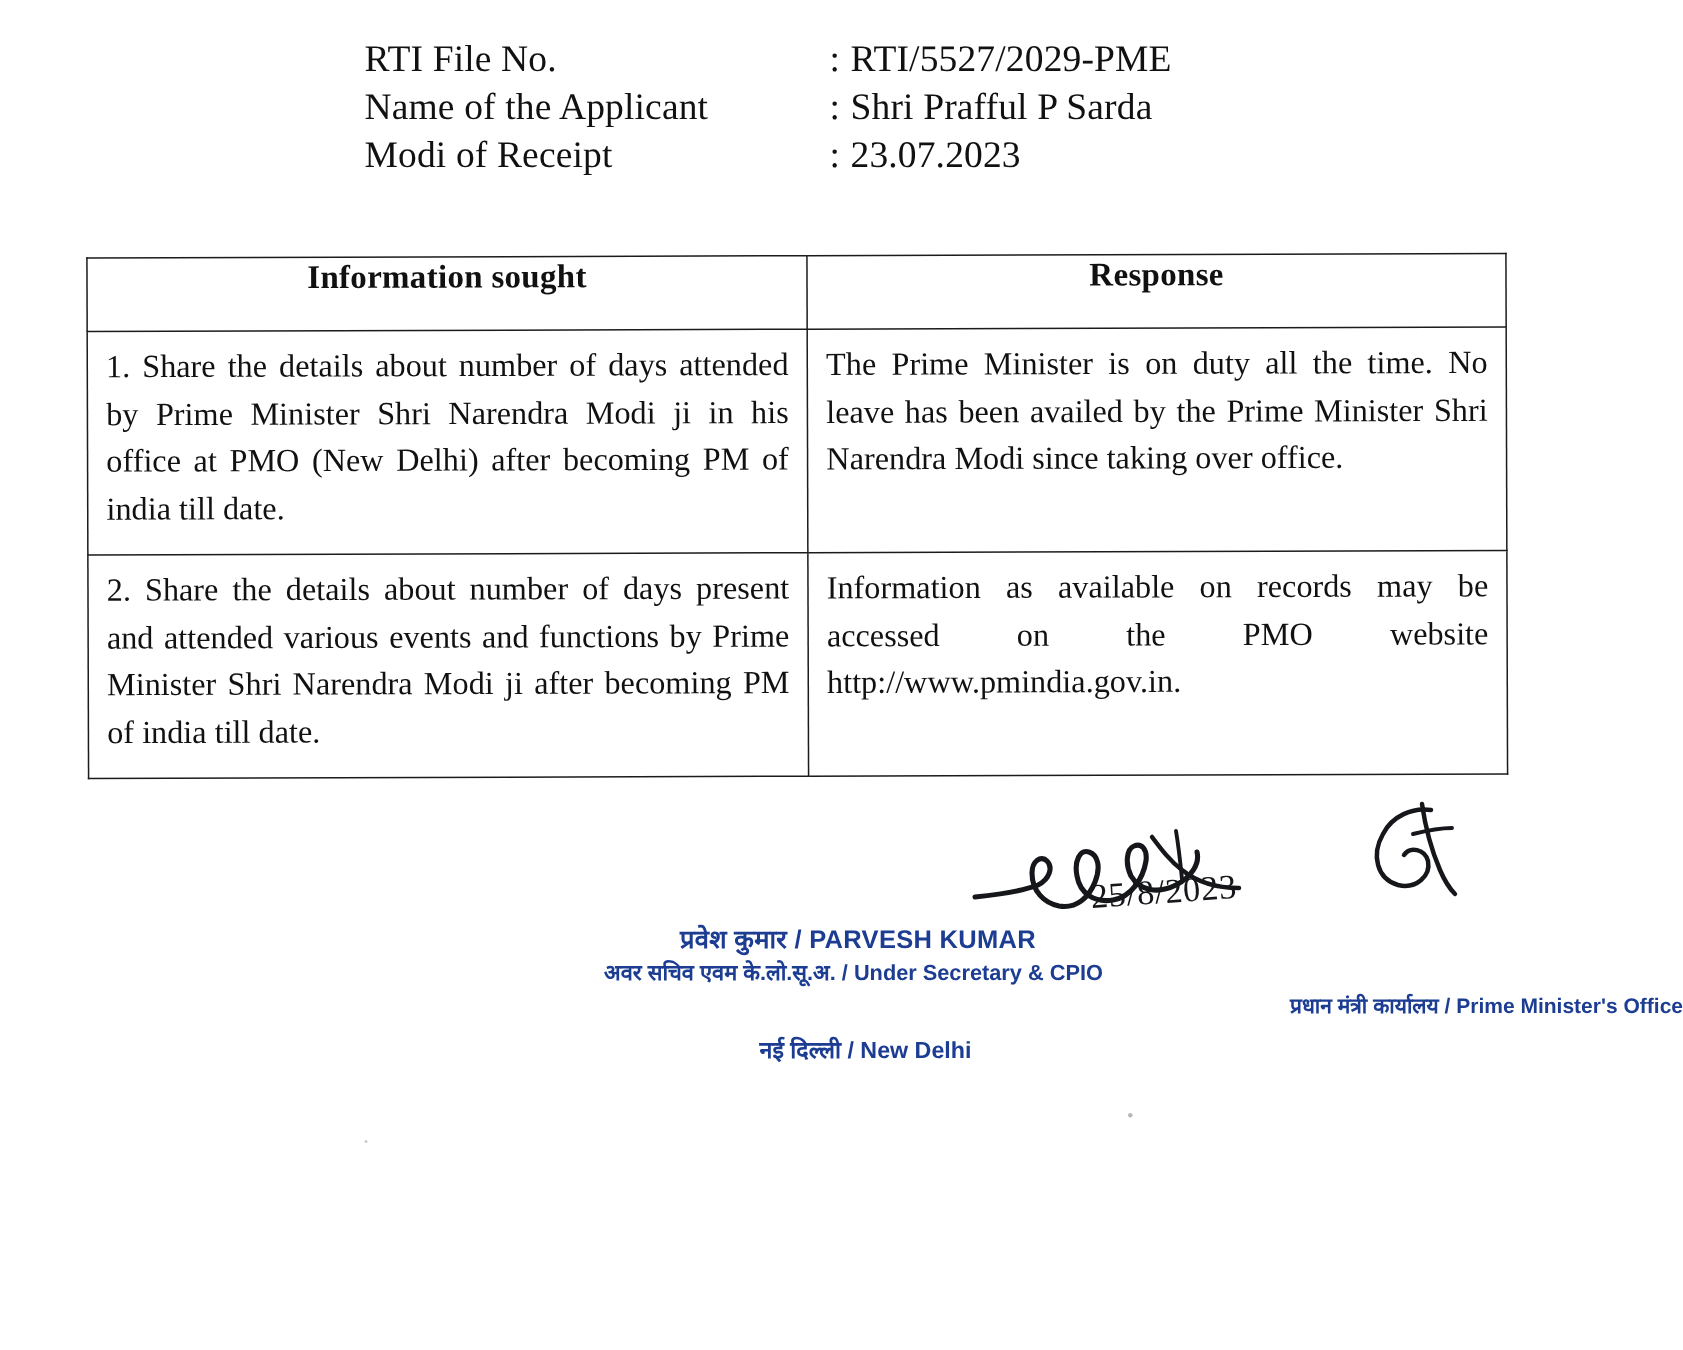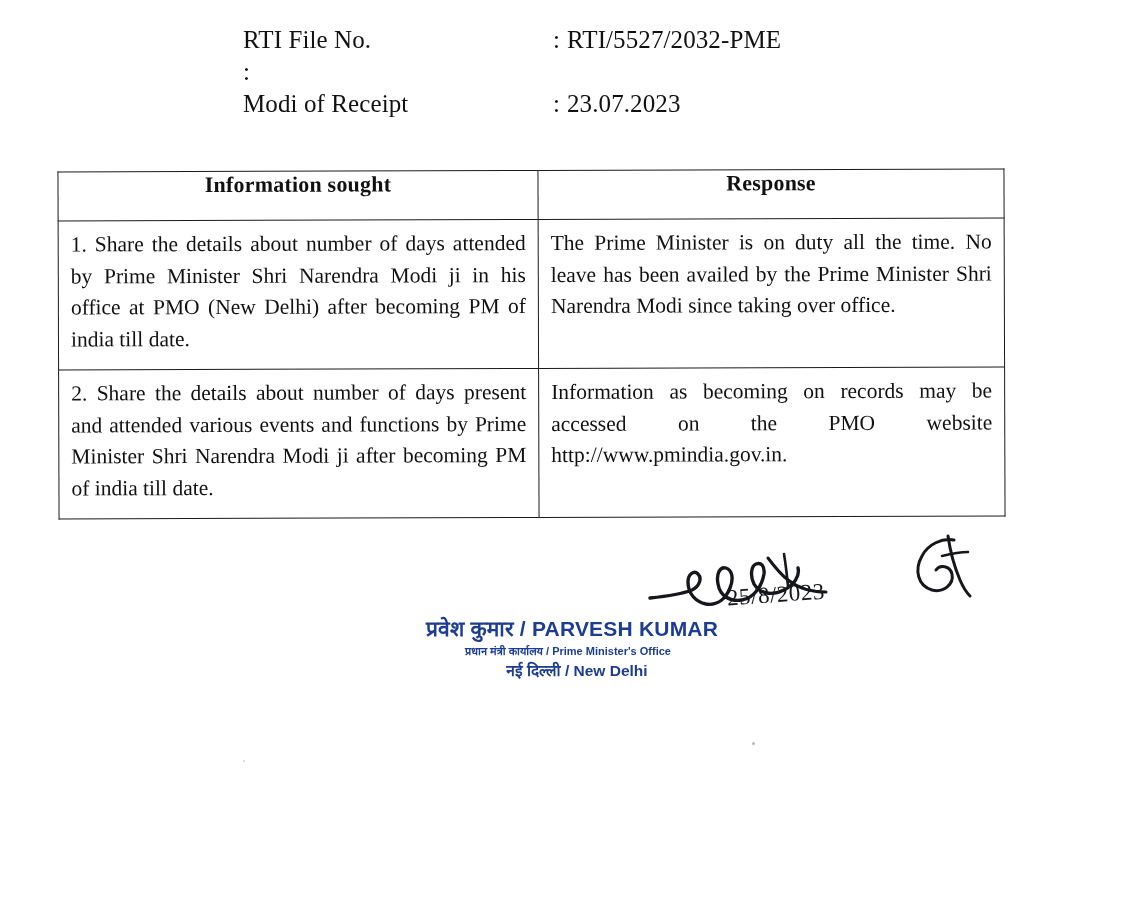--- a/index.html
+++ b/index.html
@@ -133,34 +133,35 @@
     text-align: center;
     color: #1c3d92;
   }
   .stamp-line {
     font-family: "Liberation Sans", sans-serif;
     font-weight: bold;
     white-space: nowrap;
     line-height: 1.0;
   }
   #stamp-name {
-    font-size: 21px;
+    font-size: 17px;
     letter-spacing: 0.2px;
     padding-left: 22px;
     margin-bottom: 7px;
   }
   #stamp-designation {
     font-size: 14.5px;
     padding-left: 16px;
     margin-bottom: 6px;
   }
   #stamp-office {
-    font-size: 11px;
+    font-size: 14px;
     padding-left: 14px;
-    margin-bottom: 6px;
+    margin-bottom: 16px;
+    text-align: right;
   }
   #stamp-city {
     font-size: 15.5px;
     padding-left: 32px;
   }
   .deva {
     font-family: "Liberation Sans", "DejaVu Sans", sans-serif;
   }
 
   #speck-1 {
@@ -183,25 +184,27 @@
   }
 </style>
 </head>
 <body>
 
 <div id="header-block">
 
   <div class="header-row">
     <span class="header-label">RTI File No.</span>
     <span class="header-colon">:</span>
-    <span class="header-value">RTI/5527/2032-PME</span>
+    <span class="header-value">RTI/5527/2029-PME</span>
   </div>
 
   <div class="header-row">
+    <span class="header-label">Name of the Applicant</span>
     <span class="header-colon">:</span>
+    <span class="header-value">Shri Prafful P Sarda</span>
   </div>
 
   <div class="header-row">
     <span class="header-label">Modi of Receipt</span>
     <span class="header-colon">:</span>
     <span class="header-value">23.07.2023</span>
   </div>
 
 </div>
 
@@ -227,21 +230,21 @@
       </td>
       <td class="body-cell">
         <div class="cell-pad">The Prime Minister is on duty all the time. No leave has been availed by the Prime Minister Shri Narendra Modi since taking over office.</div>
       </td>
     </tr>
     <tr class="row-2">
       <td class="body-cell">
         <div class="cell-pad">2. Share the details about number of days present and attended various events and functions by Prime Minister Shri Narendra Modi ji after becoming PM of india till date.</div>
       </td>
       <td class="body-cell">
-        <div class="cell-pad"><span>Information as becoming on records may be accessed on the PMO website </span><span class="url-underline">http://www.pmindia.gov.in</span><span>.</span></div>
+        <div class="cell-pad"><span>Information as available on records may be accessed on the PMO website </span><span class="url-underline">http://www.pmindia.gov.in</span><span>.</span></div>
       </td>
     </tr>
   </tbody>
 </table>
 
 <div id="signature-area">
 
   <svg id="signature-scribble" viewBox="0 0 230 80">
     <path d="M2 58 C 22 56, 34 54, 44 50 C 52 46, 54 38, 50 34
              C 46 30, 40 34, 40 42 C 40 54, 48 62, 58 64
@@ -258,20 +261,21 @@
 
   <svg id="initial-mark" viewBox="0 0 70 66">
     <path d="M46 6 C 34 4, 20 10, 14 22 C 6 36, 10 52, 24 56
              C 36 59, 46 50, 44 40 C 42 32, 32 30, 28 36" fill="none" stroke="#16171b" stroke-width="3" stroke-linecap="round" stroke-linejoin="round"></path>
     <path d="M40 2 C 42 16, 46 32, 52 46 C 55 53, 58 58, 62 62" fill="none" stroke="#16171b" stroke-width="3" stroke-linecap="round"></path>
     <path d="M34 22 C 42 20, 52 18, 60 18" fill="none" stroke="#16171b" stroke-width="2.6" stroke-linecap="round"></path>
   </svg>
 
   <div id="stamp-block">
     <div class="stamp-line deva" id="stamp-name">प्रवेश कुमार / PARVESH KUMAR</div>
+    <div class="stamp-line deva" id="stamp-designation">अवर सचिव एवम के.लो.सू.अ. / Under Secretary &amp; CPIO</div>
     <div class="stamp-line deva" id="stamp-office">प्रधान मंत्री कार्यालय / Prime Minister's Office</div>
     <div class="stamp-line deva" id="stamp-city">नई दिल्ली / New Delhi</div>
   </div>
 
 </div>
 
 <div id="speck-1"></div>
 <div id="speck-2"></div>
 
 </body></html>

